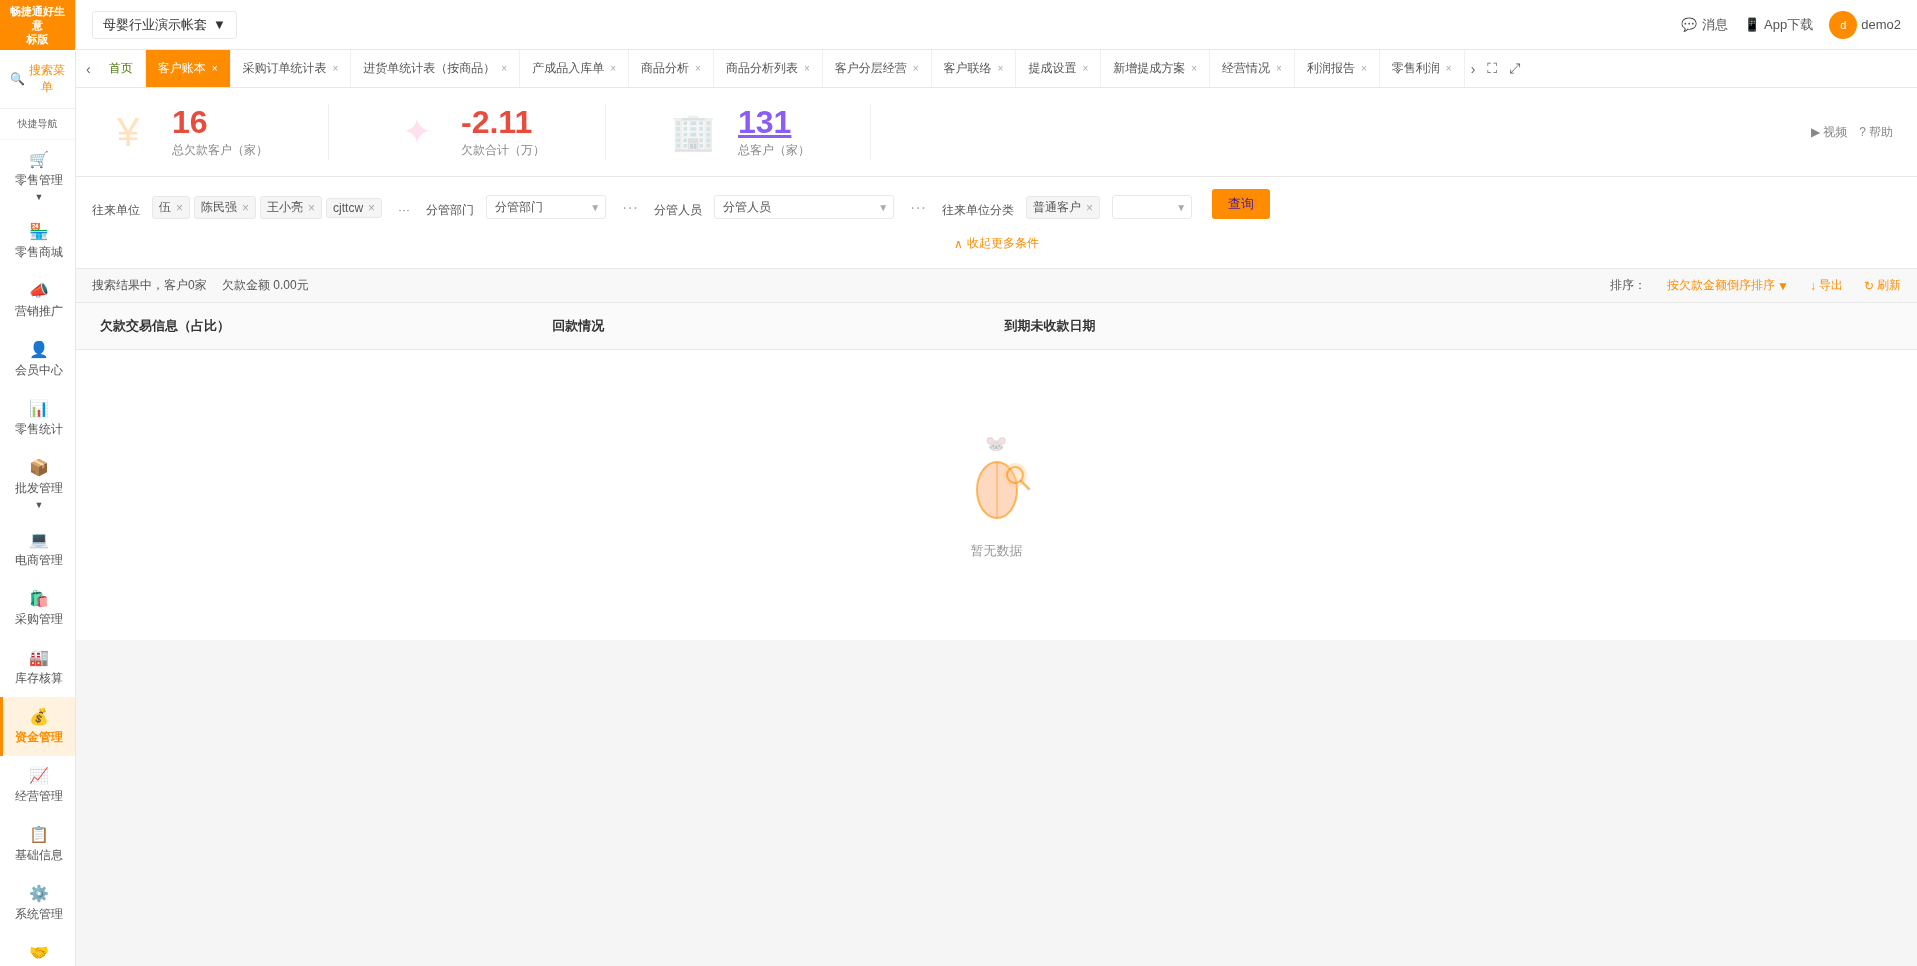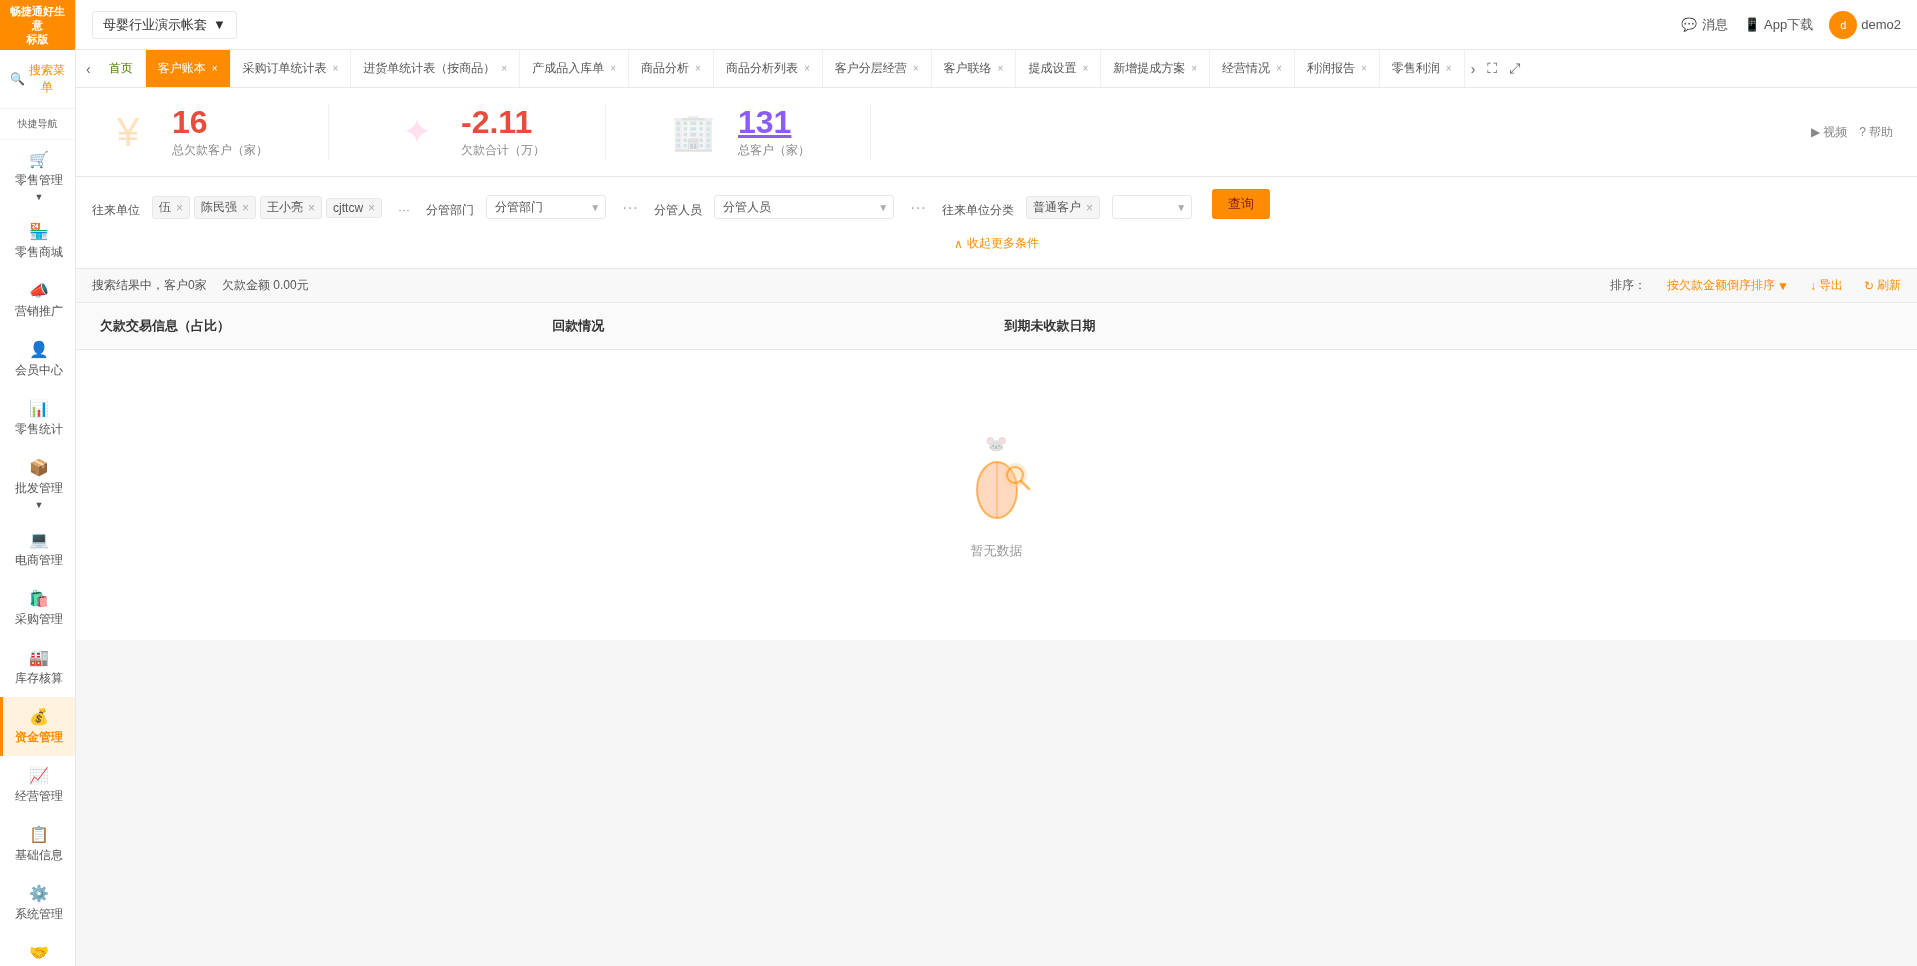--- a/index.html
+++ b/index.html
@@ -344,21 +344,21 @@
           <div class="filter-tags" id="unit-class-tags-container">
               <span class="filter-tag">
                 <span>普通客户</span>
                 <span class="tag-close">×</span>
               </span>
             </div>
           <div class="filter-select-wrap">
             <select class="filter-select" style="min-width:80px;"></select>
           </div>
 
-          <button style="background:#ff8c00; color:#7f1d1d; border:none; border-radius:3px; padding:6px 16px; font-size:13px; cursor:pointer; margin-left:8px;">查询</button>
+          <button style="background:#ff8c00; color:#4c1d95; border:none; border-radius:3px; padding:6px 16px; font-size:13px; cursor:pointer; margin-left:8px;">查询</button>
         </div>
         <div style="display:flex; justify-content:center; padding-top: 4px;">
           <div class="collapse-btn">
             <span>∧</span>
             <span>收起更多条件</span>
           </div>
         </div>
       </div>
 
       <div class="result-bar">

